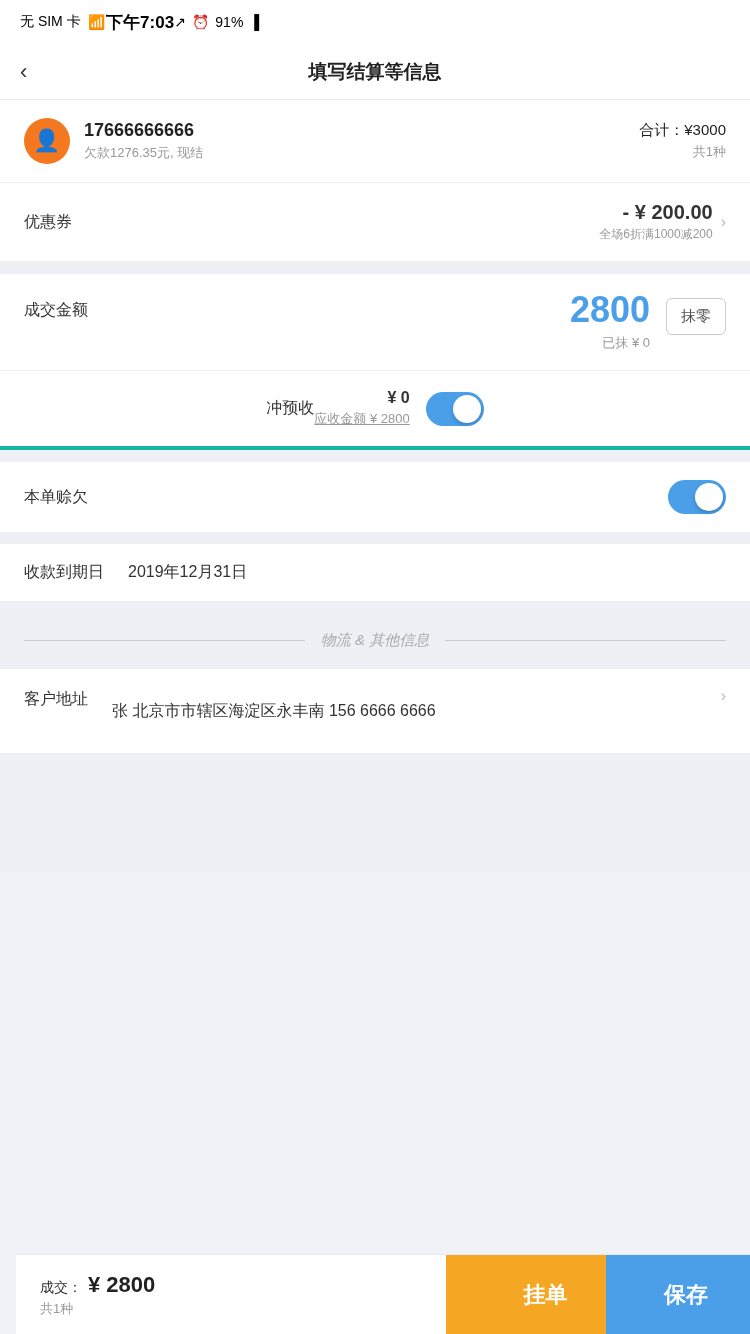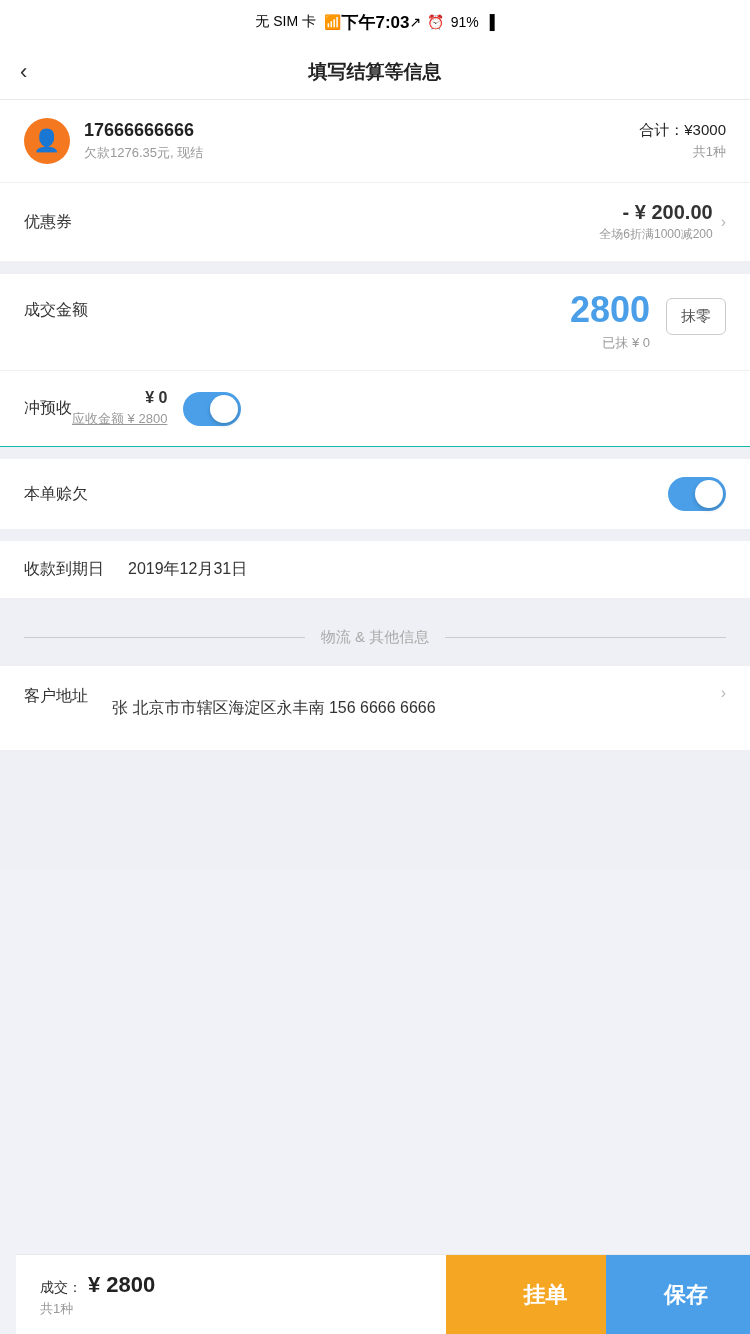--- a/index.html
+++ b/index.html
@@ -12,21 +12,21 @@
       position: relative;
       overflow-x: hidden;
     }
 
     
     .status-bar {
       background: #fff;
       height: 44px;
       display: flex;
       align-items: center;
-      justify-content: center;
+      justify-content: flex-start;
       padding: 0 20px;
       font-size: 15px;
       font-weight: 500;
     }
     .status-left { display: flex; align-items: center; gap: 8px; font-size: 14px; }
     .status-center { font-size: 17px; font-weight: 600; }
     .status-right { display: flex; align-items: center; gap: 6px; font-size: 14px; }
 
     
     .nav-bar {
@@ -193,22 +193,22 @@
       cursor: pointer;
       margin-top: 6px;
     }
 
     
     .charge-row {
       background: #fff;
       padding: 18px 24px;
       display: flex;
       align-items: center;
-      justify-content: flex-start;
-      border-bottom: 1px solid #14b8a6;
+      justify-content: center;
+      border-bottom: 4px solid #14b8a6;
     }
     .charge-label {
       font-size: 16px;
       color: #333;
     }
     .charge-right {
       display: flex;
       align-items: center;
       gap: 16px;
     }
@@ -289,20 +289,21 @@
     }
     .logistics-line {
       flex: 1;
       height: 1px;
       background: #ccc;
     }
     .logistics-title {
       font-size: 15px;
       color: #aaa;
       margin: 0 16px;
+      font-style: italic;
     }
 
     
     .address-row {
       background: #fff;
       padding: 18px 24px;
       display: flex;
       align-items: flex-start;
       justify-content: space-between;
       border-top: 1px solid #f0f0f0;

